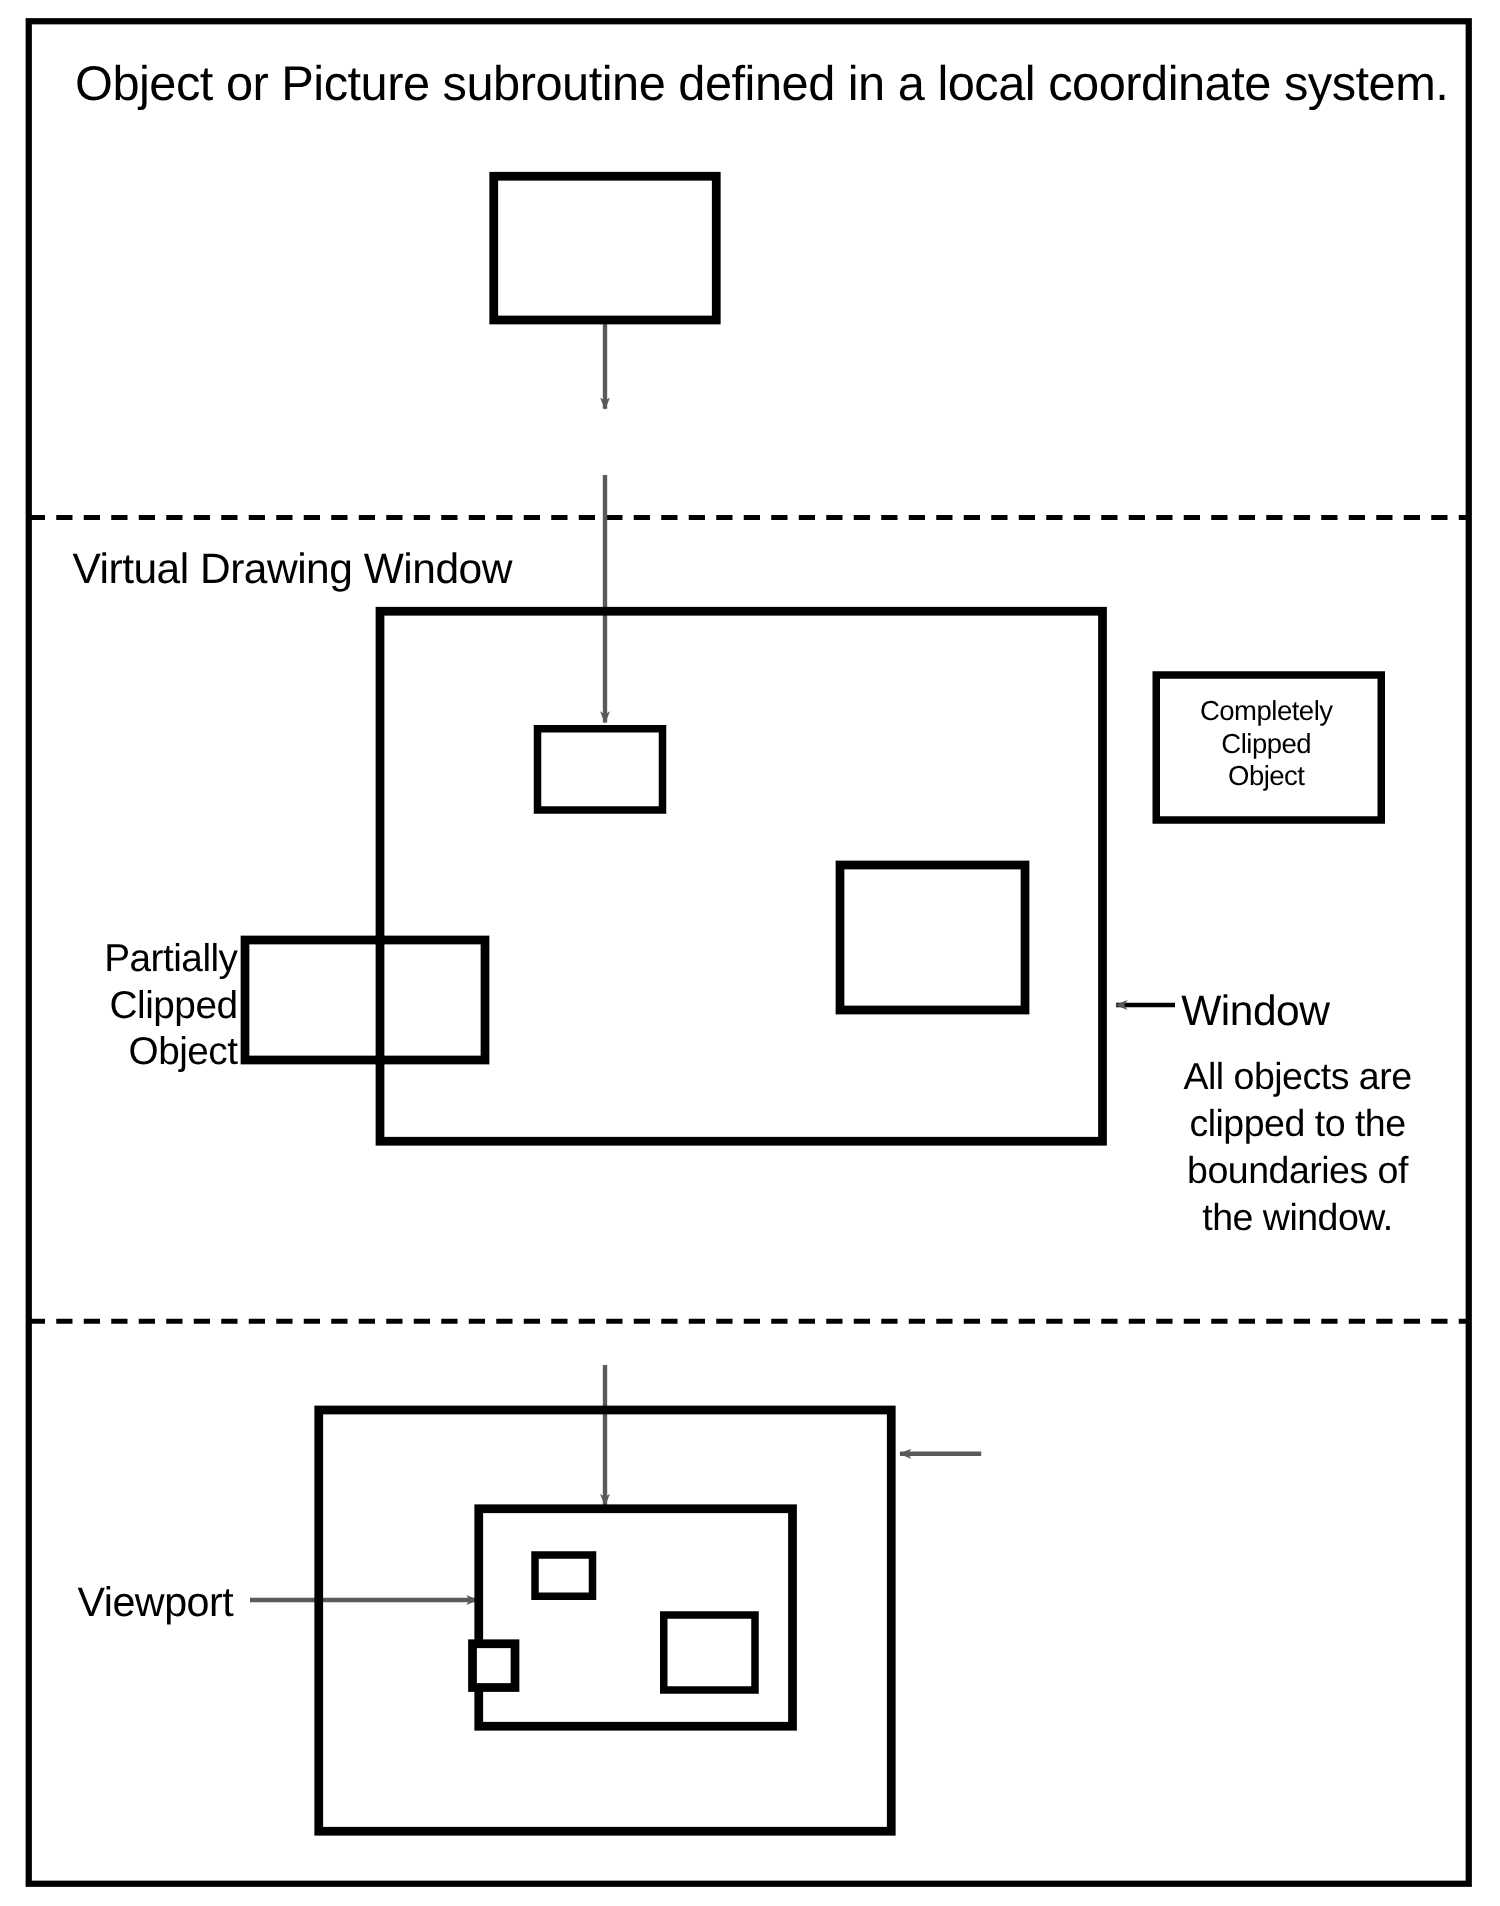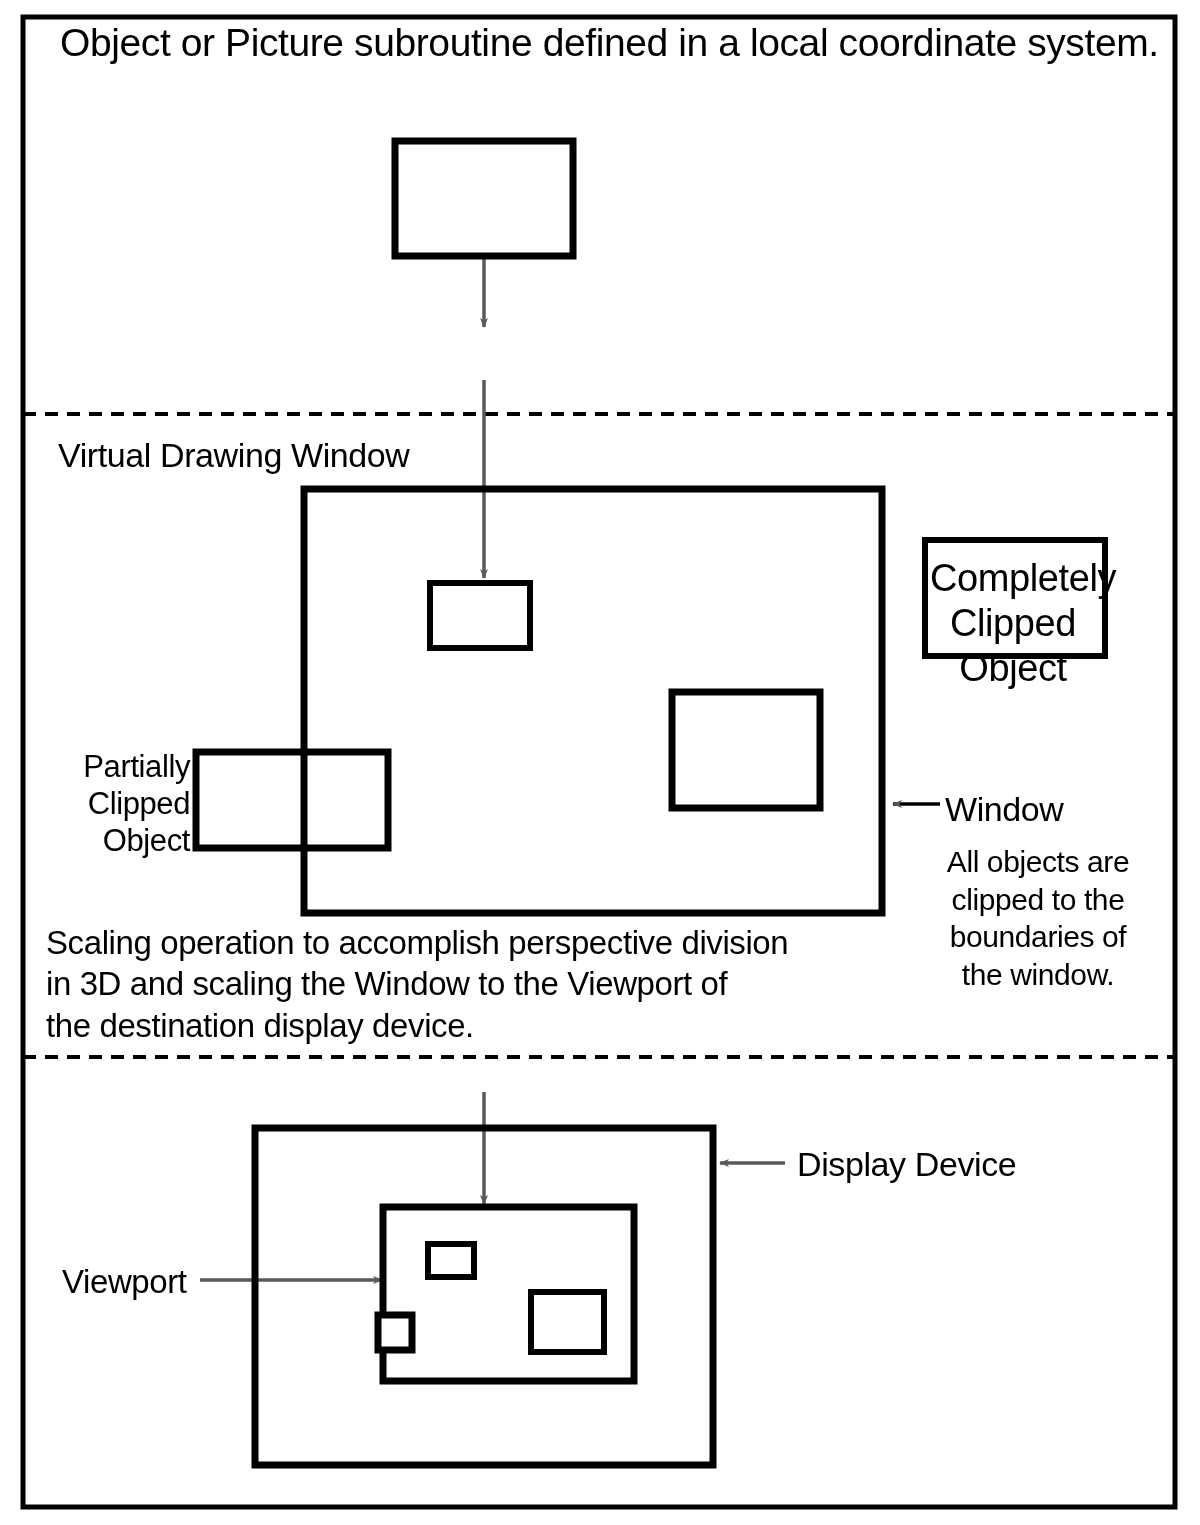--- a/index.html
+++ b/index.html
@@ -30,25 +30,25 @@
     font-weight: 300;
     letter-spacing: -0.4px;
     white-space: pre;
     line-height: 1.12;
   }
   .txt-multiline { white-space: pre-line; }
   .center { text-align: center; }
   .right { text-align: right; }
 
   
-  #title-text      { left: 60px;  top: 21px;  font-size: 39px; }
+  #title-text      { left: 60px;  top: 46px;  font-size: 39px; }
   #matrix-text     { left: 48px;  top: 327px; font-size: 37px; line-height: 1.22; }
   #vds-label       { left: 58px;  top: 436px; font-size: 34px; }
   #partially-label { left: 60px;  top: 748px; font-size: 31px; width: 130px; line-height: 1.2; text-align: right; }
-  #completely-label{ left: 930px; top: 556px; font-size: 38px; width: 166px; line-height: 1.18; }
+  #completely-label{ left: 930px; top: 556px; font-size: 22px; width: 166px; line-height: 1.18; }
   #window-label    { left: 945px; top: 790px; font-size: 34px; text-align: right; }
   #window-note     { left: 918px; top: 843px; font-size: 30px; width: 240px; line-height: 1.25; text-align: center; }
   #scaling-text    { left: 46px;  top: 922px; font-size: 33px; line-height: 1.25; }
   #display-label   { left: 797px; top: 1145px; font-size: 34px; }
   #viewport-label  { left: 62px;  top: 1264px; font-size: 33px; }
 </style>
 </head>
 <body>
 
 <div id="page">
@@ -100,21 +100,17 @@
 Clipped
 Object</div>
 
   <div class="txt" id="window-label">Window</div>
 
   <div class="txt txt-multiline center" id="window-note">All objects are
 clipped to the
 boundaries of
 the window.</div>
 
-  <div class="txt txt-multiline" id="scaling-text">Scaling operation to accomplish perspective division
-in 3D and scaling the Window to the Viewport of
-the destination display device.</div>
 
-  <div class="txt" id="display-label">Display Device</div>
 
   <div class="txt" id="viewport-label">Viewport</div>
 
 </div>
 
 </body></html>

